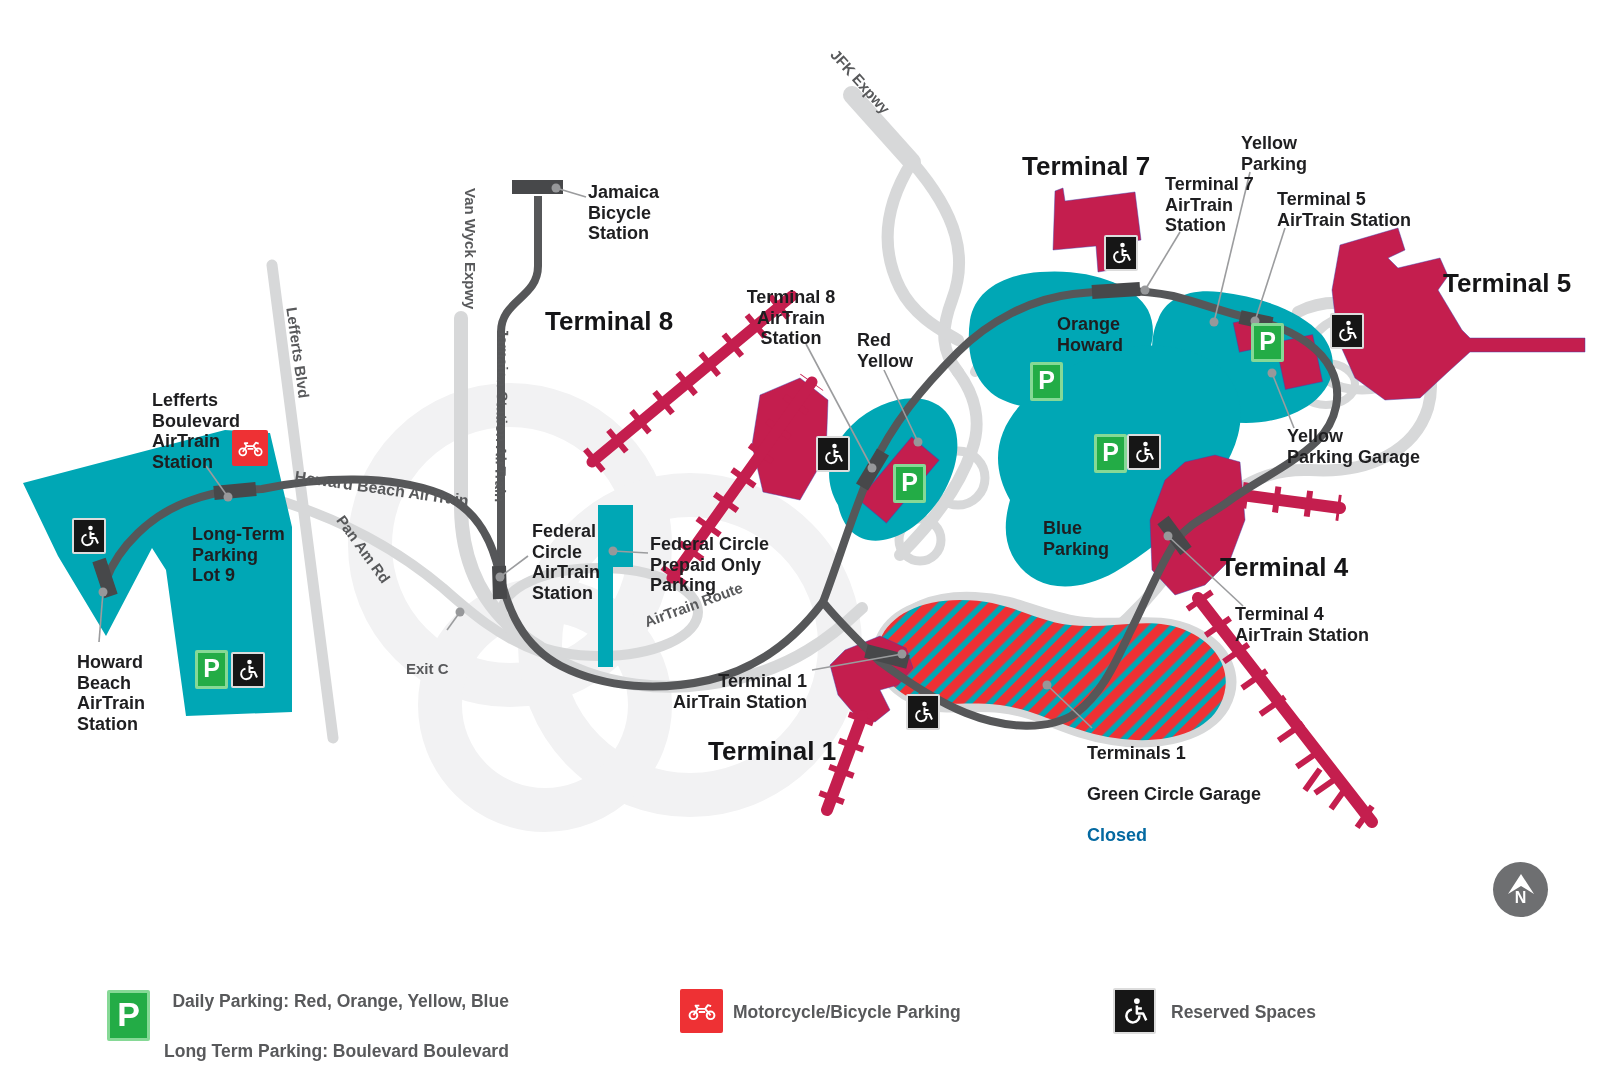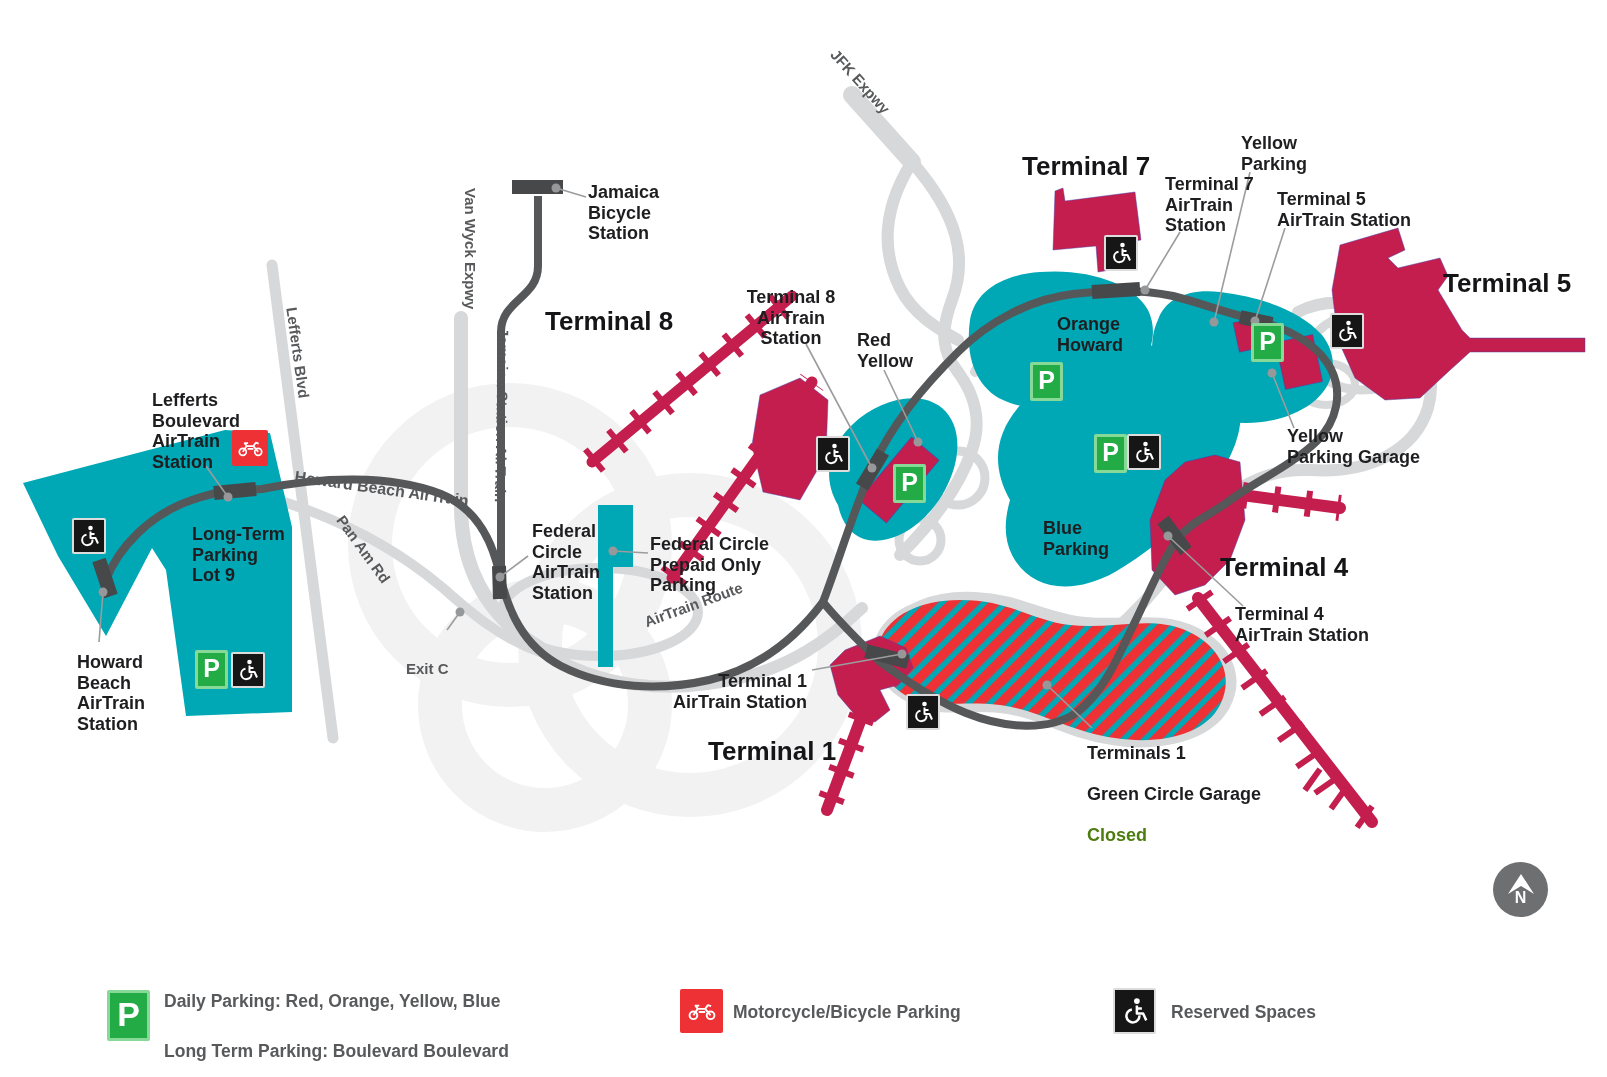--- a/index.html
+++ b/index.html
@@ -6,21 +6,21 @@
   #stage{position:relative;width:1607px;height:1077px;background:#ffffff;overflow:hidden;
          font-family:"Liberation Sans",sans-serif;}
   #mapsvg{position:absolute;left:0;top:0;}
   .lbl{position:absolute;white-space:pre-line;font-weight:bold;font-size:18px;line-height:1.14;
        color:#1e1e20;}
   .road-lbl{position:absolute;white-space:nowrap;font-weight:bold;font-size:15px;color:#58595B;
        transform-origin:0 0;}
   .headline{position:absolute;white-space:nowrap;font-weight:bold;font-size:26px;color:#151517;}
   .center{text-align:center;}
   .right{text-align:right;}
-  .red-text{color:#4d7c0f;}
+  .red-text{color:#0369a1;}
   .p-icon{position:absolute;width:33px;height:39px;background:#23AC46;border:3px solid #86D996;
        box-sizing:border-box;color:#fff;font-weight:bold;font-size:25px;line-height:31px;
        text-align:center;border-radius:2px;}
   .p-icon.lg{width:43px;height:51px;font-size:34px;line-height:43px;}
   .blk-icon{position:absolute;width:34px;height:36px;background:#161616;border:2px solid #dcdcdc;
        box-sizing:border-box;display:flex;align-items:center;justify-content:center;border-radius:2px;}
   .blk-icon.lg{width:43px;height:46px;}
   .moto-icon{position:absolute;width:36px;height:36px;background:#EE3134;display:flex;
        align-items:center;justify-content:center;border-radius:2px;}
   .moto-icon.lg{width:43px;height:44px;}
@@ -317,21 +317,21 @@
 </div>
 
 <div class="north">
   <svg width="30" height="22" viewBox="0 0 30 22">
         <path d="M15 1 L28 21 L15 13 L2 21 Z" fill="#fff"></path>
       </svg>
   <span class="n">N</span>
 </div>
 
 <div class="p-icon lg" style="left:107px;top:990px;"><span>P</span></div>
-<div class="legend-text" style="left:164px;top:989px;"><span>Daily Parking: Red, Orange, Yellow, Blue</span><br>
+<div class="legend-text" style="left:164px;top:989px;text-align:right;"><span>Daily Parking: Red, Orange, Yellow, Blue</span><br>
 <span>Long Term Parking: Boulevard Boulevard</span></div>
 
 <div class="moto-icon lg" style="left:680px;top:989px;">
   <svg viewBox="0 0 28 20" width="30" height="22">
         <circle cx="6" cy="14" r="3.6" stroke="#fff" stroke-width="1.8" fill="none"></circle>
         <circle cx="22" cy="14" r="3.6" stroke="#fff" stroke-width="1.8" fill="none"></circle>
         <path d="M6 14 L10 8 L17 8 L22 14 M10 8 L8 5 L11.5 5 M17 8 L19.5 4.5 L22.5 5.5 M11 11 L17 11" stroke="#fff" stroke-width="1.8" fill="none" stroke-linejoin="round"></path>
       </svg>
 </div>
 <div class="legend-text" style="left:733px;top:1000px;">Motorcycle/Bicycle Parking</div>

